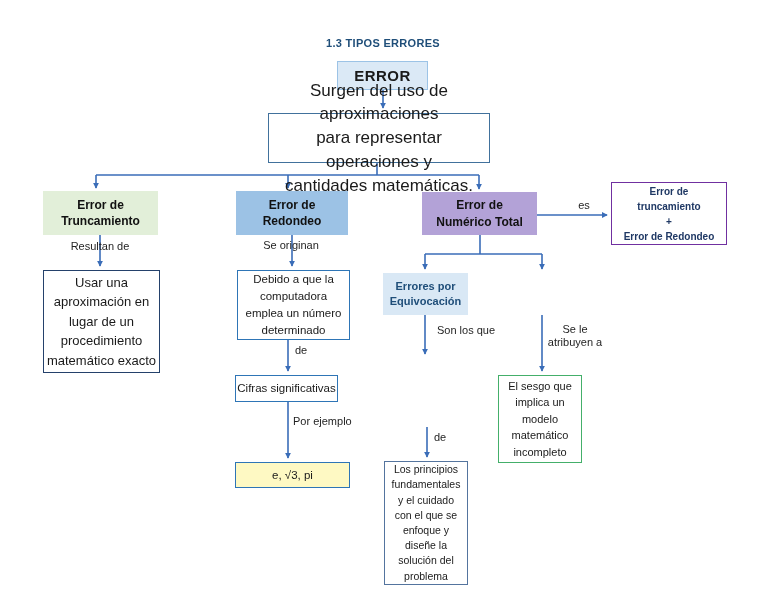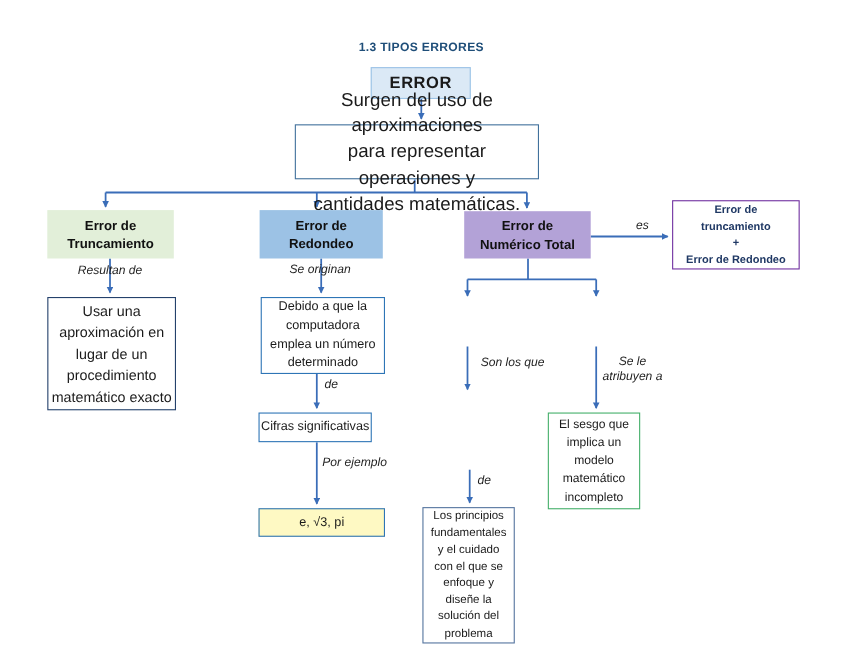--- a/index.html
+++ b/index.html
@@ -9,21 +9,21 @@
   }
   .abs{position:absolute;box-sizing:border-box;}
   .node{
     display:flex;align-items:center;justify-content:center;text-align:center;
     white-space:pre-line;line-height:1.45;
   }
   .title{
     font-weight:bold;font-size:11px;color:#1f4e79;text-align:center;letter-spacing:.3px;
   }
   .hdr{font-weight:bold;font-size:12px;line-height:1.35;color:#111;}
-  .lbl{font-size:11px;color:#1f1f1f;text-align:center;white-space:pre-line;line-height:1.2;font-style:italic;}
+  .lbl{font-size:11px;color:#1f1f1f;text-align:center;white-space:pre-line;line-height:1.2;}
   svg.connectors{position:absolute;left:0;top:0;pointer-events:none;}
 
   .error-box{left:337px;top:61px;width:91px;height:29px;background:#dbe9f6;border:1.5px solid #9cc3e6;font-weight:bold;font-size:15px;letter-spacing:.5px;}
   .surgen-box{left:268px;top:113px;width:222px;height:50px;background:#fff;border:1.5px solid #41719c;font-size:17px;line-height:1.4;}
   .trunc-box{left:43px;top:191px;width:115px;height:44px;background:#e2efd9;}
   .redond-box{left:236px;top:191px;width:112px;height:44px;background:#9cc2e5;}
   .numer-box{left:422px;top:192px;width:115px;height:43px;background:#b3a2d7;}
   .suma-box{left:611px;top:182px;width:116px;height:63px;background:#fff;border:1.5px solid #7030a0;color:#1f3864;font-weight:bold;font-size:10px;line-height:1.5;}
   .usar-box{left:43px;top:270px;width:117px;height:103px;background:#fff;border:1.5px solid #24416b;font-size:13px;line-height:1.5;}
   .debido-box{left:237px;top:270px;width:113px;height:70px;background:#fff;border:1.5px solid #2e75b6;font-size:11.5px;line-height:1.5;}
@@ -102,20 +102,22 @@
 procedimiento
 matemático exacto</div>
 
   <div class="abs node debido-box">Debido a que la
 computadora
 emplea un número
 determinado</div>
   <div class="abs node cifras-box">Cifras significativas</div>
   <div class="abs node ejemplo-box">e, √3, pi</div>
 
+  <div class="abs node equiv-box">Errores por
+Equivocación</div>
   <div class="abs node princip-box">Los principios
 fundamentales
 y el cuidado
 con el que se
 enfoque y
 diseñe la
 solución del
 problema</div>
   <div class="abs node sesgo-box">El sesgo que
 implica un

